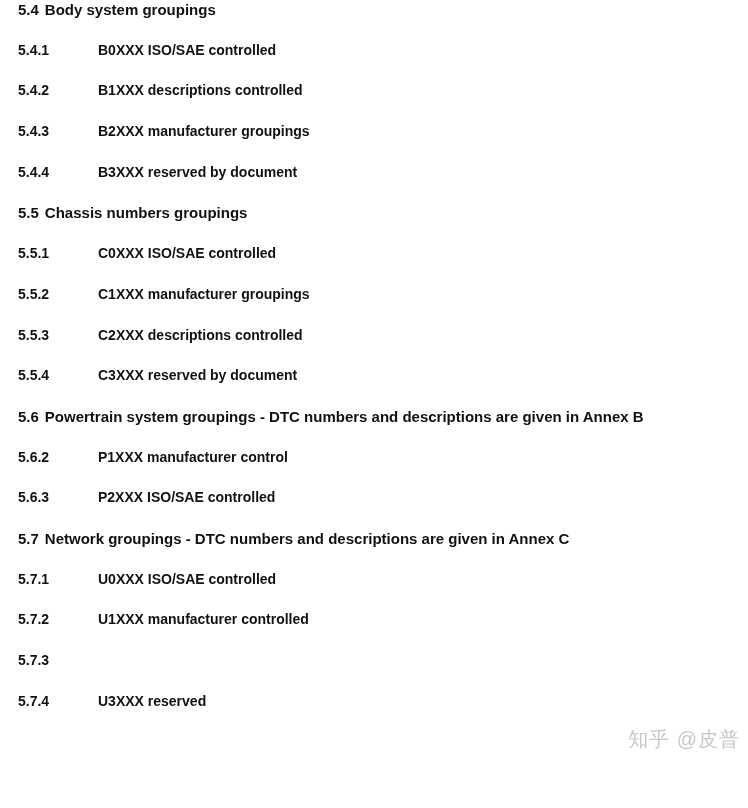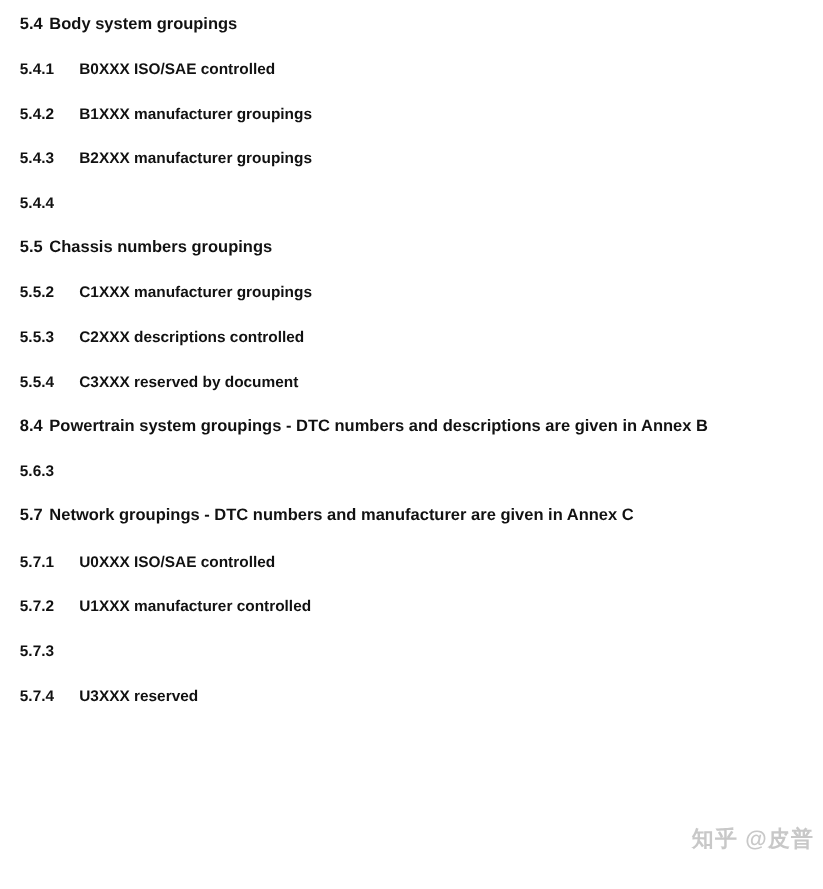--- a/index.html
+++ b/index.html
@@ -18,101 +18,111 @@
     position: absolute;
     left: 0;
     top: 0;
     right: 0;
     bottom: 0;
     padding: 1px 0 0 18px;
   }
   .row {
     height: 40.7px;
     display: flex;
-    align-items: center;
+    align-items: flex-start;
     color: #111111;
     font-weight: bold;
     white-space: nowrap;
   }
   .row.heading {
     font-size: 15px;
   }
   .row.heading .num {
     margin-right: 6px;
   }
   .row.sub {
     font-size: 14px;
+    gap: 26px;
   }
   .row.sub .num {
     flex: 0 0 54px;
     width: 54px;
   }
   .watermark {
     position: absolute;
-    top: 749px;
+    top: 726px;
     right: 8px;
     font-size: 20px;
     letter-spacing: 1px;
     color: #c8c8c8;
-    font-weight: bold;
   }
 </style>
 </head>
 <body>
 
 <div class="doc">
 
   <div class="row heading">
     <span class="num">5.4</span>
     <span class="title">Body system groupings</span>
   </div>
   <div class="row sub">
     <span class="num">5.4.1</span>
     <span class="title">B0XXX ISO/SAE controlled</span>
   </div>
   <div class="row sub">
     <span class="num">5.4.2</span>
-    <span class="title">B1XXX manufacturer groupings</span>
+    <span class="title">B1XXX descriptions controlled</span>
   </div>
   <div class="row sub">
     <span class="num">5.4.3</span>
     <span class="title">B2XXX manufacturer groupings</span>
   </div>
   <div class="row sub">
     <span class="num">5.4.4</span>
+    <span class="title">B3XXX reserved by document</span>
   </div>
 
   <div class="row heading">
     <span class="num">5.5</span>
     <span class="title">Chassis numbers groupings</span>
+  </div>
+  <div class="row sub">
+    <span class="num">5.5.1</span>
+    <span class="title">C0XXX ISO/SAE controlled</span>
   </div>
   <div class="row sub">
     <span class="num">5.5.2</span>
     <span class="title">C1XXX manufacturer groupings</span>
   </div>
   <div class="row sub">
     <span class="num">5.5.3</span>
     <span class="title">C2XXX descriptions controlled</span>
   </div>
   <div class="row sub">
     <span class="num">5.5.4</span>
     <span class="title">C3XXX reserved by document</span>
   </div>
 
   <div class="row heading">
-    <span class="num">8.4</span>
+    <span class="num">5.6</span>
     <span class="title">Powertrain system groupings - DTC numbers and descriptions are given in Annex B</span>
   </div>
   <div class="row sub">
+    <span class="num">5.6.2</span>
+    <span class="title">P1XXX manufacturer control</span>
+  </div>
+  <div class="row sub">
     <span class="num">5.6.3</span>
+    <span class="title">P2XXX ISO/SAE controlled</span>
   </div>
 
   <div class="row heading">
     <span class="num">5.7</span>
-    <span class="title">Network groupings - DTC numbers and manufacturer are given in Annex C</span>
+    <span class="title">Network groupings - DTC numbers and descriptions are given in Annex C</span>
   </div>
   <div class="row sub">
     <span class="num">5.7.1</span>
     <span class="title">U0XXX ISO/SAE controlled</span>
   </div>
   <div class="row sub">
     <span class="num">5.7.2</span>
     <span class="title">U1XXX manufacturer controlled</span>
   </div>
   <div class="row sub">

